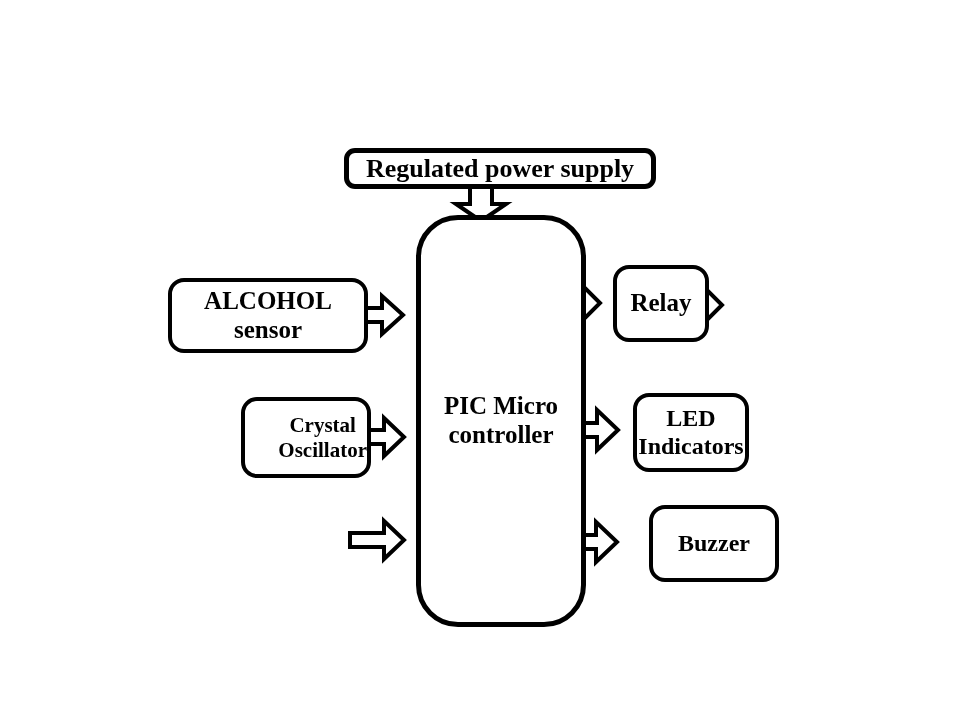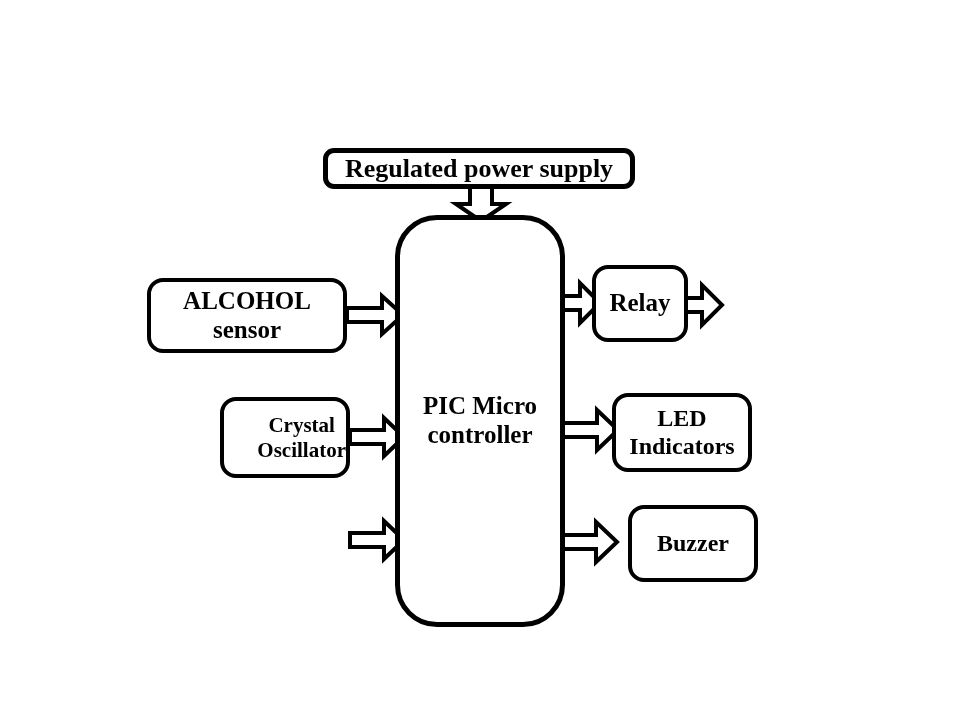--- a/index.html
+++ b/index.html
@@ -33,20 +33,21 @@
     border: 4px solid var(--diagram-stroke, #000000);
     background: var(--diagram-bg, #ffffff);
     display: flex;
     align-items: center;
     justify-content: center;
     text-align: center;
     font-weight: bold;
     color: var(--diagram-stroke, #000000);
     white-space: pre-line;
     line-height: 1.15;
+    margin-left: 21px;
   }
   .node-power {
     left: 323px; top: 148px; width: 312px; height: 41px;
     border-width: 5px;
     border-radius: 11px;
     font-size: 26px;
   }
   .node-pic {
     left: 395px; top: 215px; width: 170px; height: 412px;
     border-width: 5px;
@@ -74,21 +75,21 @@
     border-radius: 16px;
     font-size: 25px;
     text-align: center;
   }
   .node-dcmotor {
     left: 713px; top: 272px; width: 134px; height: 68px;
     border-radius: 16px;
     font-size: 25px;
   }
   .node-led {
-    left: 612px; top: 393px; width: 140px; height: 79px;
+    left: 612px; top: 393px; width: 116px; height: 79px;
     border-radius: 16px;
     font-size: 24px;
   }
   .node-buzzer {
     left: 628px; top: 505px; width: 130px; height: 77px;
     border-radius: 16px;
     font-size: 24px;
   }
 </style>
 </head>

